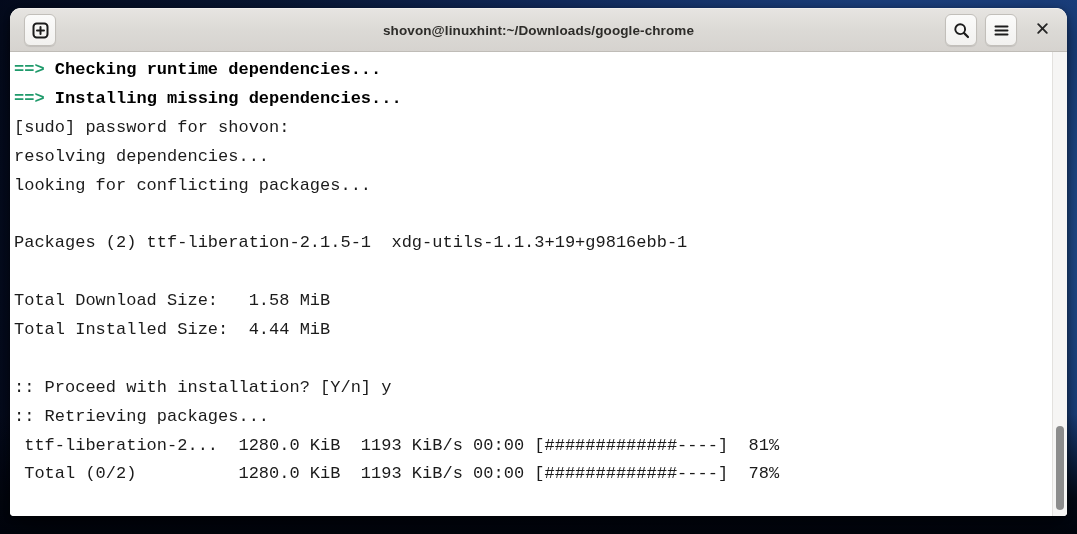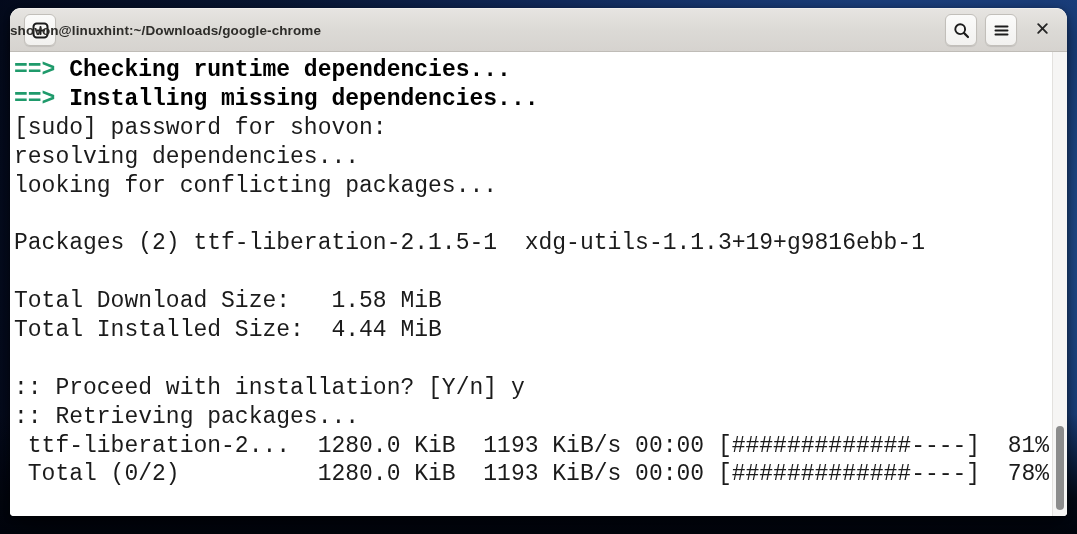--- a/index.html
+++ b/index.html
@@ -73,21 +73,21 @@
     cursor: pointer;
     flex: 0 0 auto;
   }
   .hb-btn svg { display: block; }
 
   #new-tab-btn { margin-left: 6px; }
 
   #title {
     position: absolute;
     left: 0; right: 0;
-    text-align: left;
+    text-align: center;
     font-size: 13.5px;
     font-weight: bold;
     color: #2d2c29;
     pointer-events: none;
     letter-spacing: 0.1px;
   }
 
   #hb-right {
     margin-left: auto;
     display: flex;
@@ -114,21 +114,21 @@
     position: relative;
     background: #ffffff;
     display: flex;
     overflow: hidden;
   }
 
   #term {
     flex: 1 1 auto;
     padding: 4px 0 0 4px;
     font-family: "Liberation Mono", "DejaVu Sans Mono", monospace;
-    font-size: 23px;
+    font-size: 17px;
     line-height: 28.9px;
     color: #1b1b1b;
     white-space: pre;
     overflow: hidden;
     letter-spacing: 0px;
   }
 
   .line { height: 28.9px; }
   .blank { height: 28.9px; }
 

